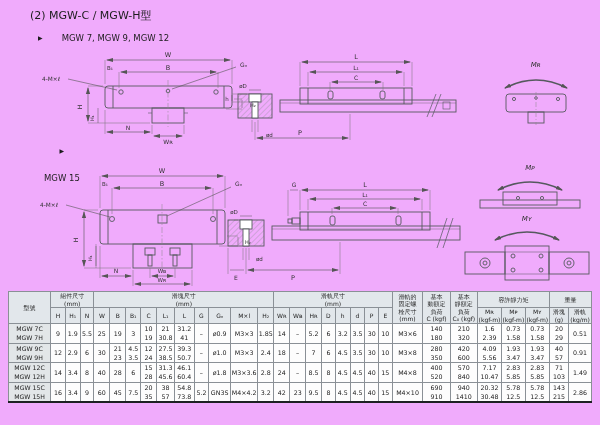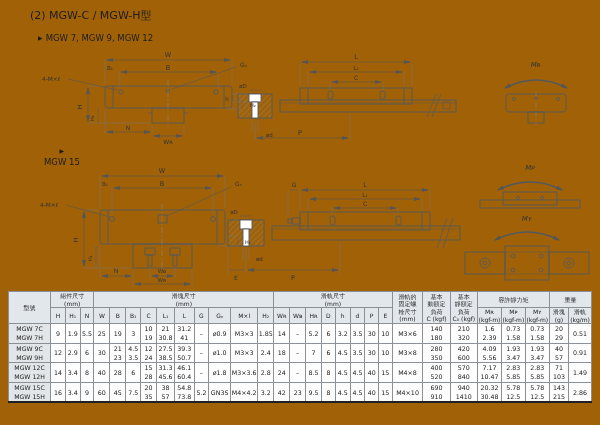--- a/index.html
+++ b/index.html
@@ -1,20 +1,20 @@
 <!DOCTYPE html>
 <html><head>
 <meta charset="utf-8">
 <style>
   html,body{margin:0;padding:0;background:#fff;}
-  #page{position:relative;width:600px;height:425px;background:#a16207;overflow:hidden;
+  #page{position:relative;width:600px;height:425px;background:#f0abfc;overflow:hidden;
         font-family:"DejaVu Sans",sans-serif;color:#222;}
   .abs{position:absolute;}
   #title{left:30px;top:8px;font-size:11px;color:#1c1c1c;}
-  .bullet-line{font-size:8.5px;color:#1c1c1c;display:flex;align-items:center;gap:3px;}
+  .bullet-line{font-size:8.5px;color:#1c1c1c;display:flex;align-items:center;gap:19px;}
   #bullet1{left:38px;top:33px;}
   #bullet2{left:44px;top:148px;flex-direction:column;}
   .tri{font-size:6px;line-height:1;}
   svg text{font-family:"DejaVu Sans",sans-serif;fill:#333;}
   
   #spec-table{border-collapse:collapse;table-layout:fixed;width:584px;
               border:1px solid #5a5f64;border-bottom:2.5px solid #1e2124;}
   #spec-table th,#spec-table td{border:0.5px solid #8a9096;text-align:center;vertical-align:middle;
               padding:0px 0.5px;white-space:pre-line;overflow:hidden;}
   #spec-table th{font-size:6px;line-height:1.25;font-weight:normal;background:#e2e7eb;color:#222;}

